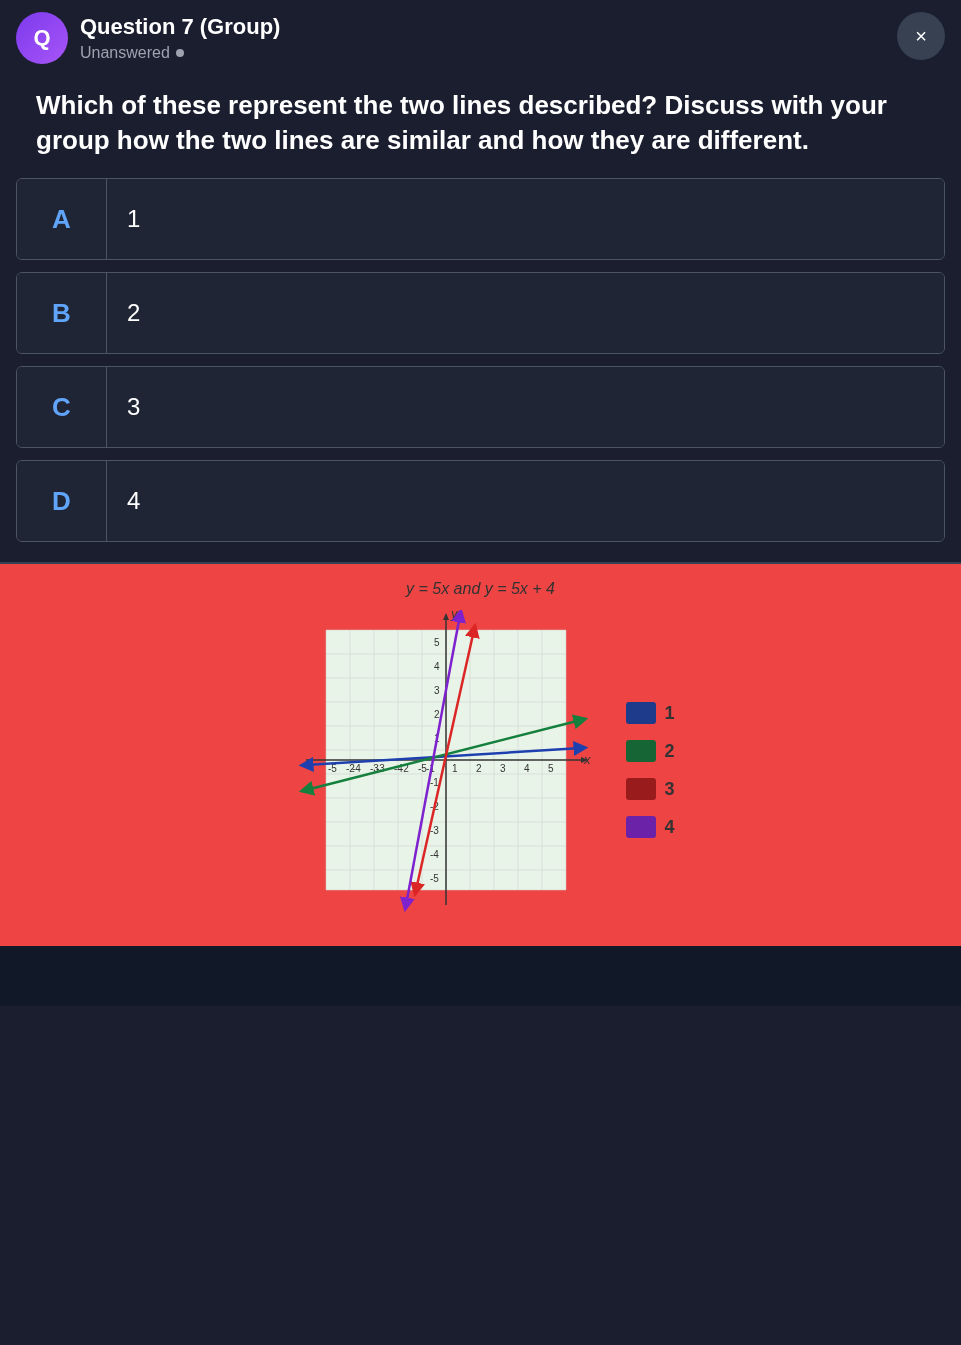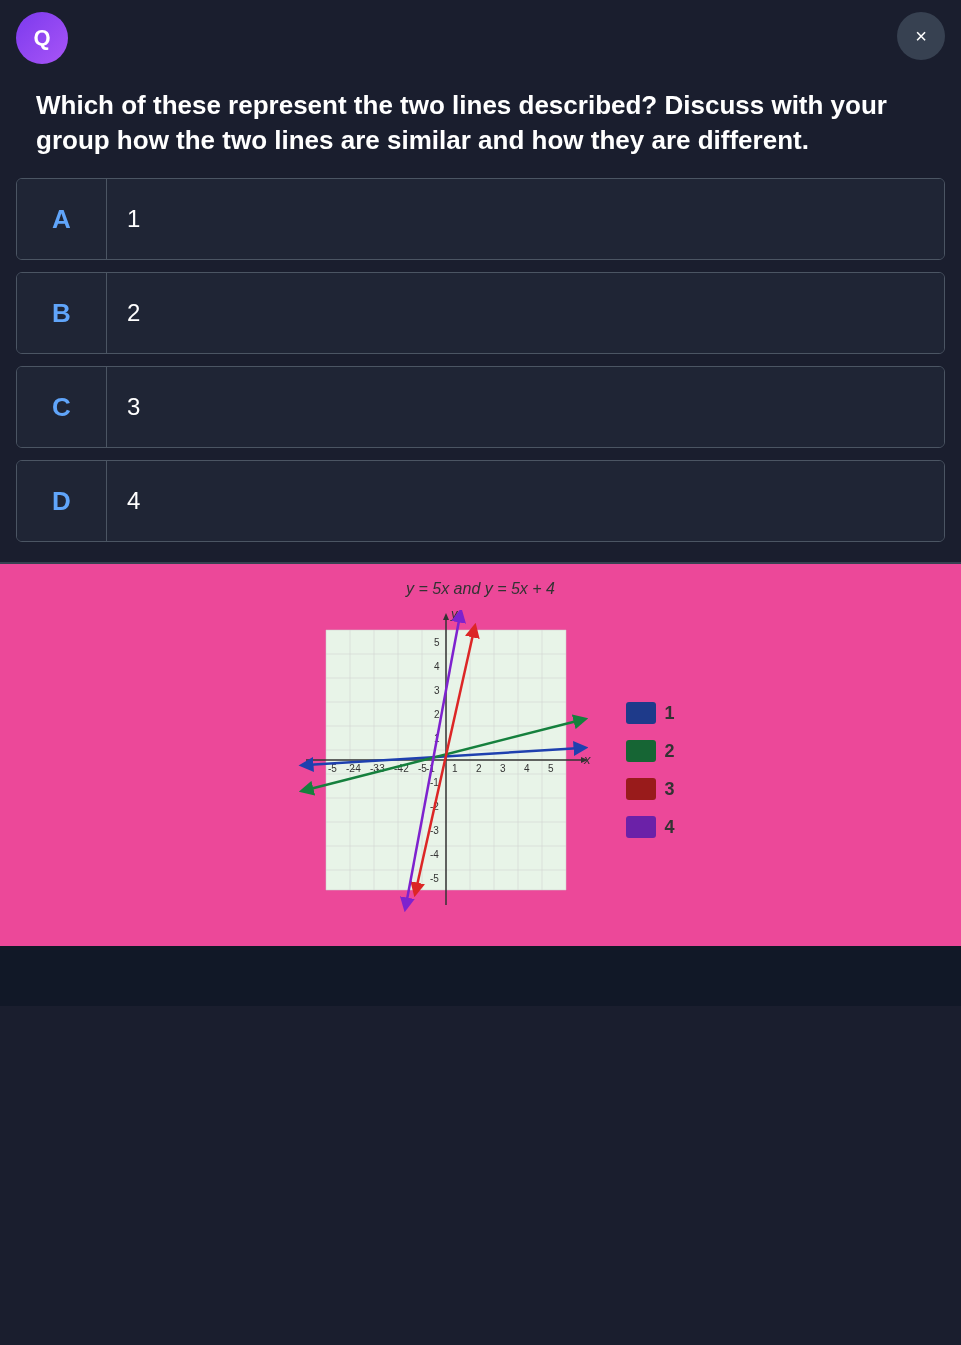--- a/index.html
+++ b/index.html
@@ -125,21 +125,21 @@
       display: flex;
       align-items: center;
       padding: 16px 20px;
       font-size: 24px;
       color: #ffffff;
       background-color: #1f2535;
     }
 
     .graph-section {
       margin-top: 20px;
-      background-color: #ec4899;
+      background-color: #ef4444;
       padding: 16px;
       border-top: 2px solid #374151;
     }
 
     .graph-title {
       text-align: center;
       color: #333333;
       font-size: 16px;
       font-style: italic;
       margin-bottom: 12px;
@@ -193,20 +193,27 @@
       background-color: #111827;
       height: 60px;
     }
   </style>
 </head>
 <body>
 
 <div class="header">
   <div class="header-left">
     <div class="avatar">Q</div>
+    <div class="header-text">
+      <span class="question-title">Question 7 (Group)</span>
+      <div class="status-line">
+        <span>Unanswered</span>
+        <span class="status-dot"></span>
+      </div>
+    </div>
   </div>
   <button class="close-btn">
     <span>×</span>
   </button>
 </div>
 
 <div class="question-text">Which of these represent the two lines described? Discuss with your group how the two lines are similar and how they are different.</div>
 
 <div class="options-container">
 

